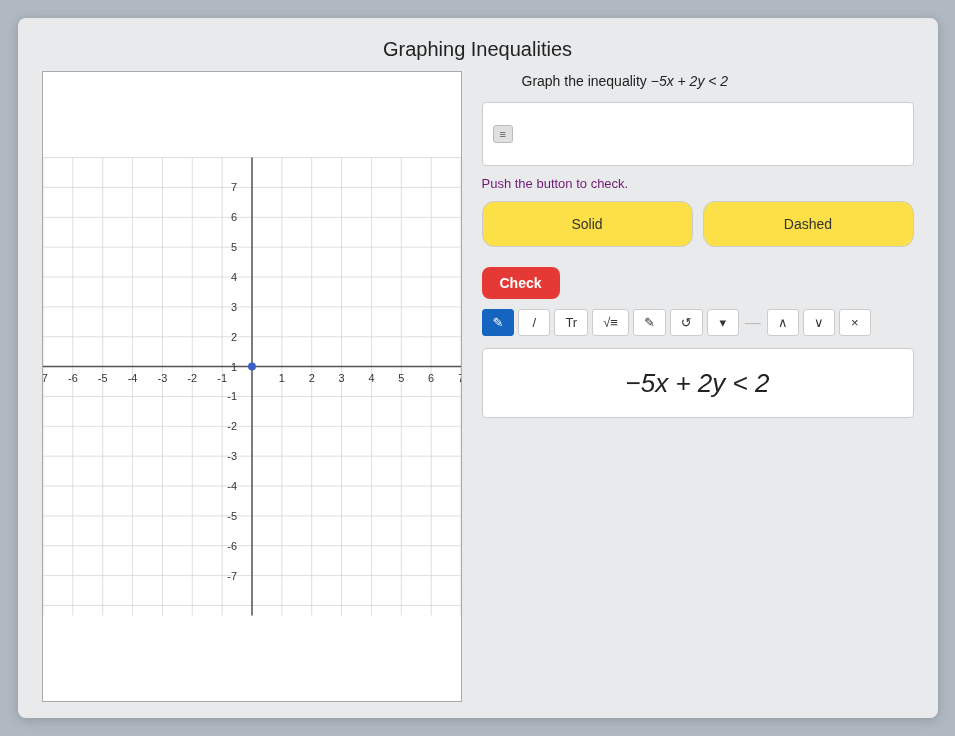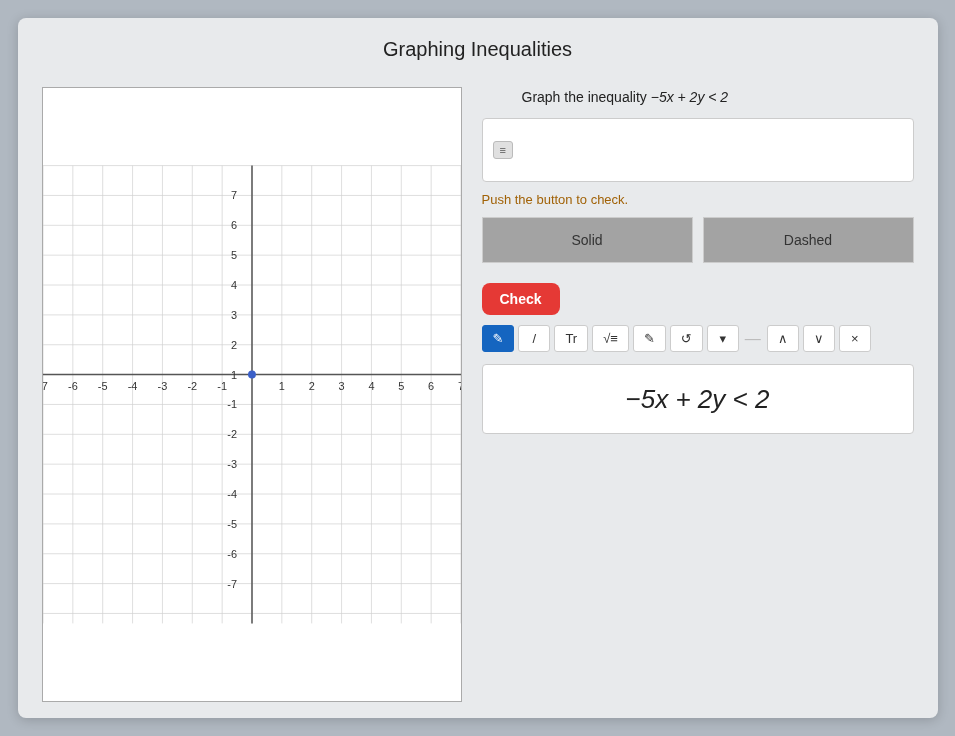--- a/index.html
+++ b/index.html
@@ -21,21 +21,21 @@
       display: flex;
       flex-direction: column;
       padding: 20px 24px 16px 24px;
       box-shadow: 0 2px 12px rgba(0,0,0,0.18);
     }
     .page-title {
       text-align: center;
       font-size: 20px;
       font-weight: 500;
       color: #222;
-      margin-bottom: 26px;
+      margin-bottom: 10px;
     }
     .content-row {
       display: flex;
       flex-direction: row;
       gap: 20px;
       flex: 1;
     }
     
     .graph-area {
       width: 420px;
@@ -80,33 +80,33 @@
       border: 1px solid #bbb;
       border-radius: 3px;
       padding: 2px 6px;
       font-size: 11px;
       color: #555;
       cursor: pointer;
       user-select: none;
     }
     .push-check-text {
       font-size: 13px;
-      color: #a16207;
+      color: #701a75;
     }
     
     .option-row {
       display: flex;
       flex-direction: row;
       gap: 10px;
     }
     .option-btn {
       flex: 1;
-      background: #a3a3a3;
+      background: #fde047;
       border: 1px solid #ccc;
-      border-radius: 0;
+      border-radius: 12px;
       padding: 14px 0;
       text-align: center;
       font-size: 14px;
       color: #333;
       cursor: pointer;
       user-select: none;
     }
     
     .check-btn {
       background: #e53935;

